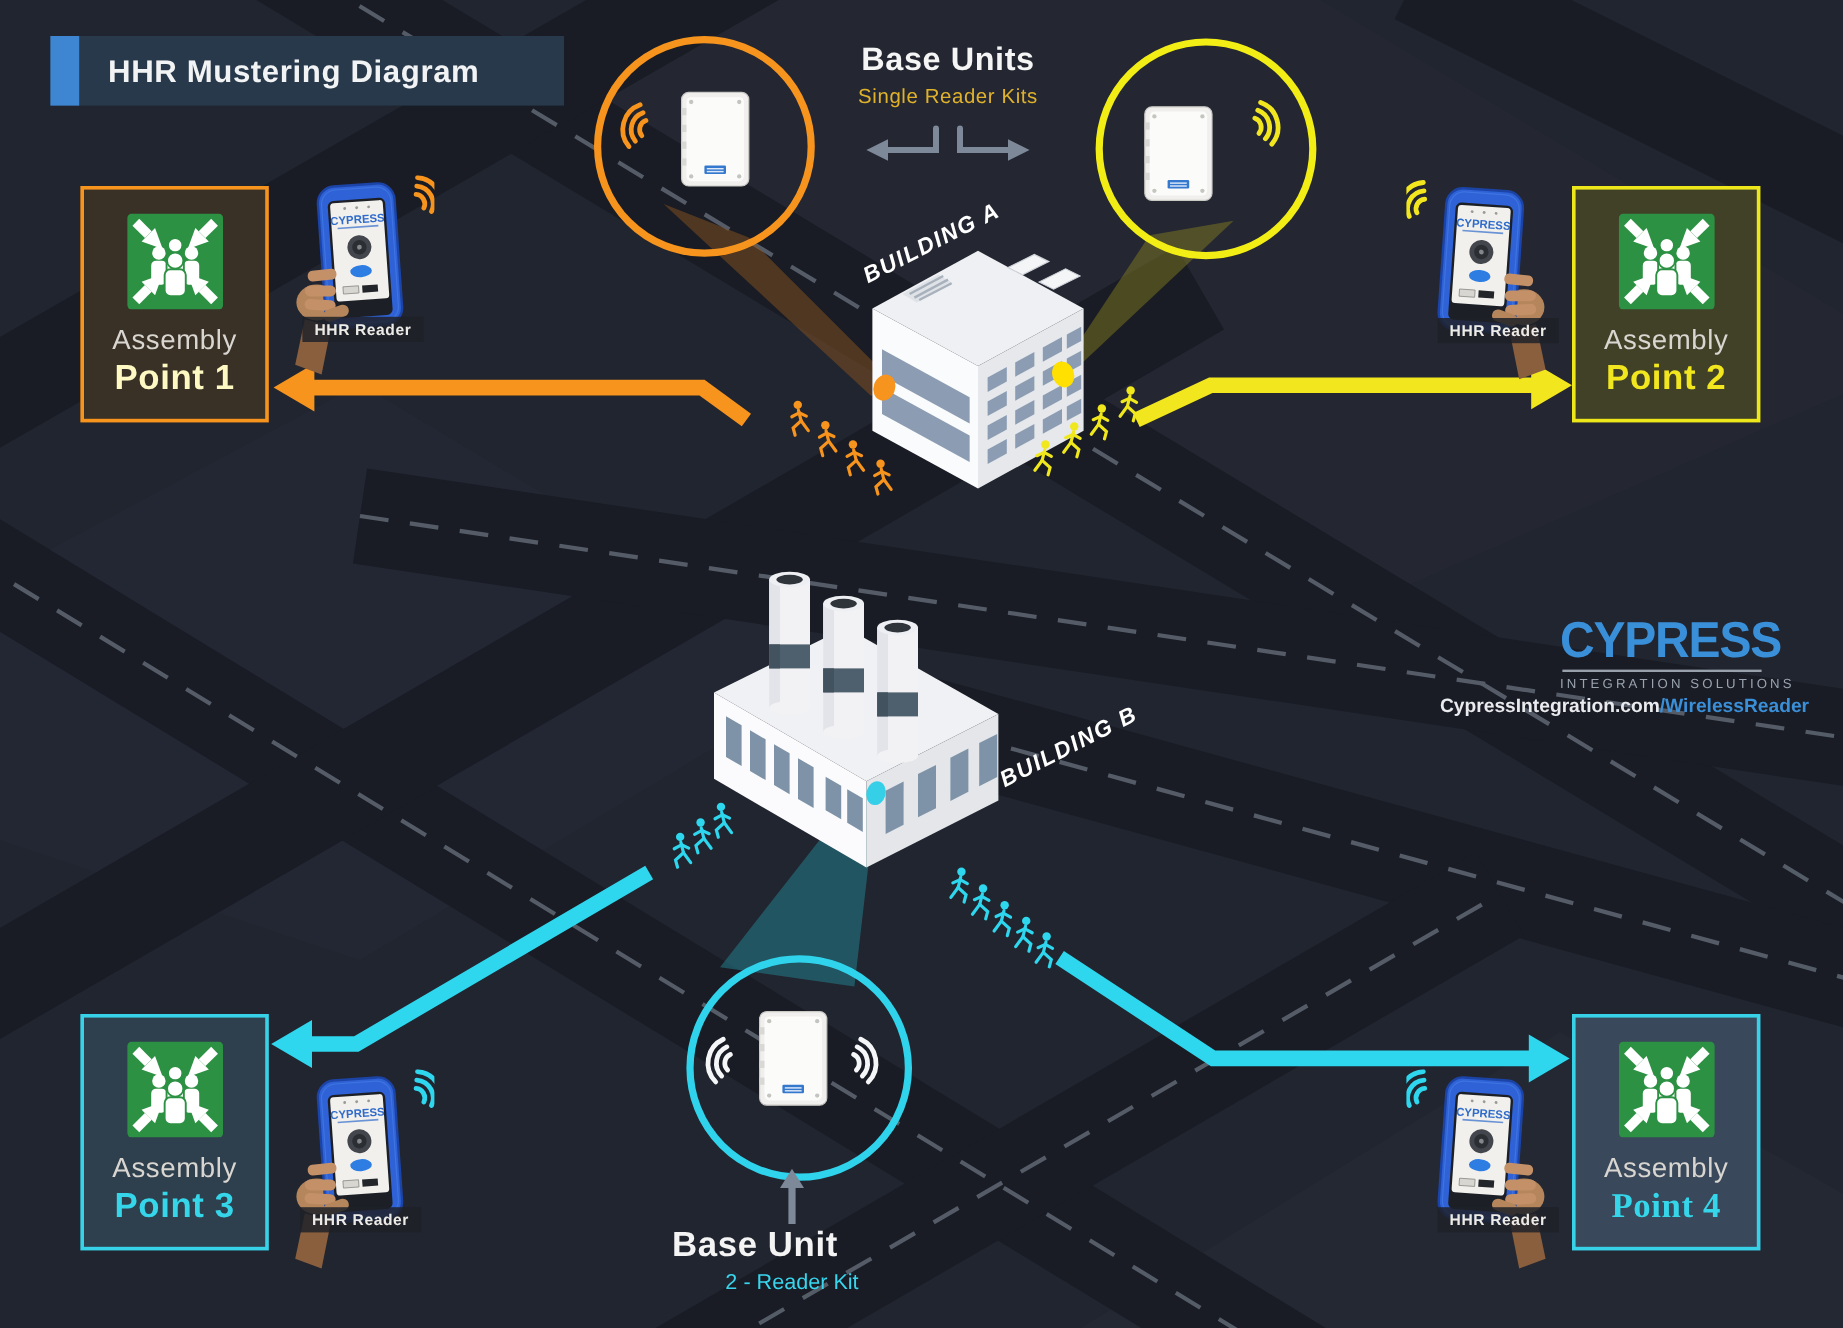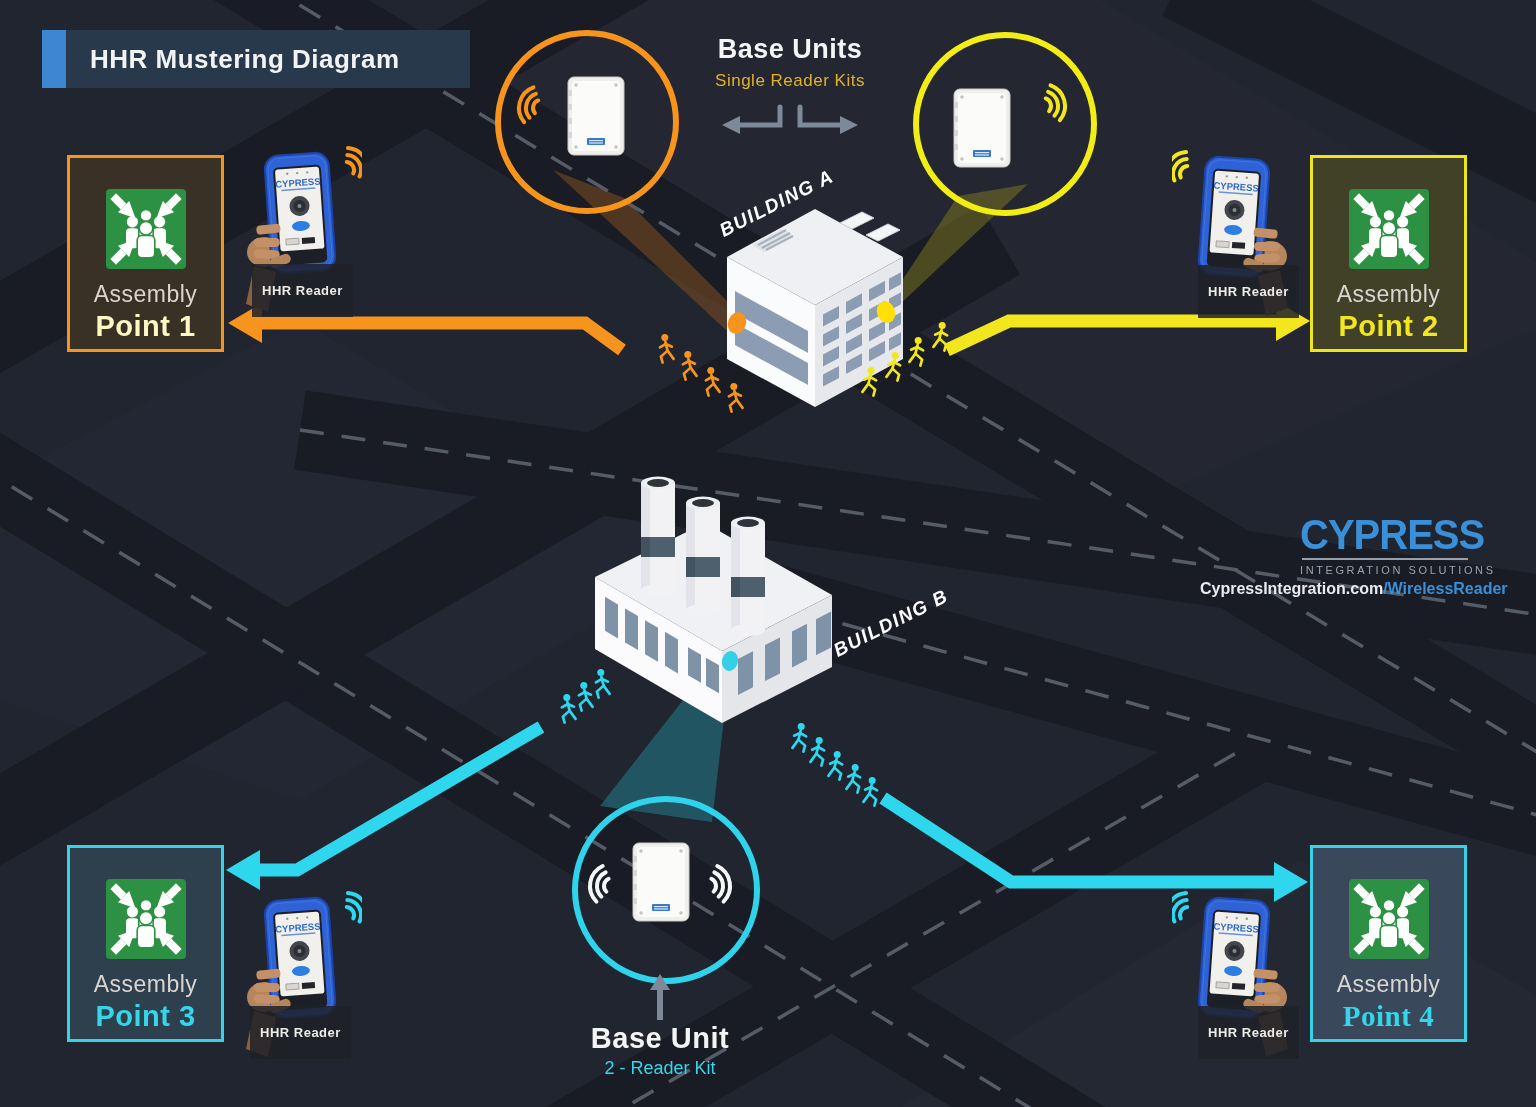--- a/index.html
+++ b/index.html
@@ -16,38 +16,38 @@
   .bu-call{left:640px;top:34px;width:300px;text-align:center;}
   .bu-title{font-size:27px;font-weight:800;color:#f5f5f5;letter-spacing:.5px;}
   .bu-sub{font-size:17px;color:#e0b22b;margin-top:6px;letter-spacing:.5px;}
   
   .ring{border-radius:50%;}
   .ring-orange{left:495px;top:30px;width:172px;height:172px;border:6px solid #f7941d;}
   .ring-yellow{left:913px;top:32px;width:172px;height:172px;border:6px solid #f2ee15;}
   .ring-cyan{left:572px;top:796px;width:176px;height:176px;border:6px solid #2fd4ec;}
   
   .ap-box{width:157px;height:197px;border:3px solid;display:flex;flex-direction:column;
-          align-items:center;padding-top:31px;box-sizing:border-box;}
+          align-items:center;padding-top:20px;box-sizing:border-box;}
   .ap-1{left:67px;top:155px;border-color:#f7941d;background:#3a3126;}
   .ap-2{left:1310px;top:155px;border-color:#ece61a;background:#414128;}
   .ap-3{left:67px;top:845px;border-color:#38d2e8;background:#2e3f4d;}
   .ap-4{left:1310px;top:845px;border-color:#38d2e8;background:#39485a;}
   .ap-label{font-size:23px;color:#d9d6d1;margin-top:12px;letter-spacing:.5px;}
   .ap-point{font-size:29px;font-weight:bold;letter-spacing:.5px;margin-top:2px;}
   .pt-1{color:#fef9c3;}.pt-2{color:#f2e71e;}.pt-3{color:#35d6ea;}.pt-4{color:#35d6ea;font-family:Liberation Serif, serif;}
   
   .bldg-label{color:#ffffff;font-weight:800;font-style:italic;font-size:19px;
               letter-spacing:1.5px;transform:rotate(-27deg);transform-origin:left top;white-space:nowrap;}
   .bldg-a{left:716px;top:222px;}
   .bldg-b{left:830px;top:642px;}
   
   .badge{background:rgba(30,33,40,.85);color:#ecebe7;font-size:13px;font-weight:bold;
-         padding:19px 10px;letter-spacing:.5px;white-space:nowrap;}
-  
-  .bub-title{left:560px;top:1022px;width:200px;text-align:center;font-size:29px;
+         padding:3px 10px;letter-spacing:.5px;white-space:nowrap;}
+  
+  .bub-title{left:560px;top:1022px;width:200px;text-align:left;font-size:29px;
              font-weight:800;color:#f4f4f4;letter-spacing:.5px;}
   .bub-sub{left:560px;top:1058px;width:200px;text-align:center;font-size:18px;color:#38d5ec;}
   
   .brand{left:1300px;top:514px;width:170px;text-align:center;}
   .brand-name{font-size:40px;font-weight:800;color:#3a8fd9;line-height:1;letter-spacing:-1px;
               transform:scaleY(1.05);}
   .brand-rule{height:2px;background:#97a0ab;margin:4px 2px 4px 2px;}
   .brand-tag{font-size:11px;color:#9aa3ae;letter-spacing:2.6px;white-space:nowrap;}
   .brand-url{left:1200px;top:580px;width:276px;font-size:16px;font-weight:bold;}
   .url-plain{color:#e9ebee;}.url-accent{color:#3a8fd9;}

